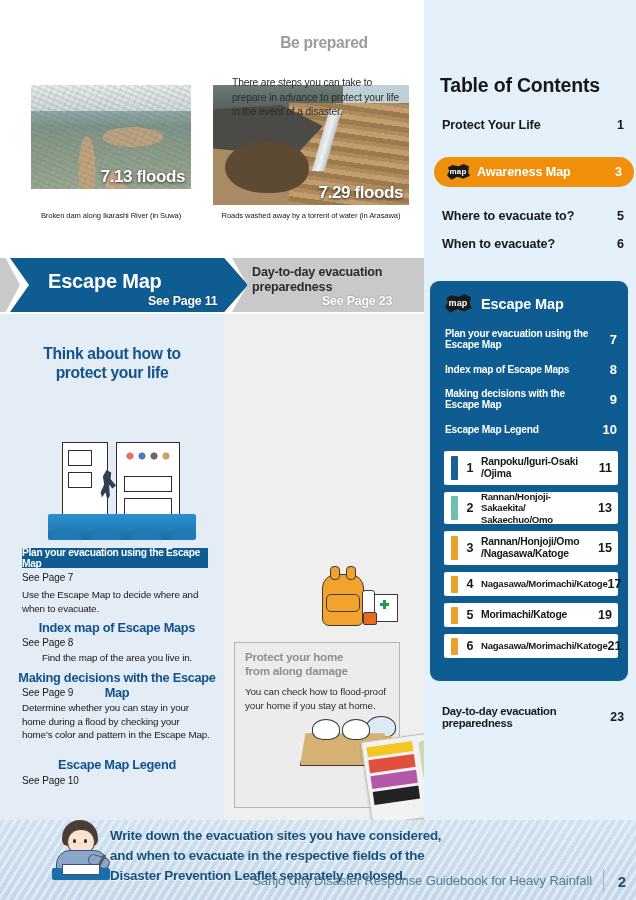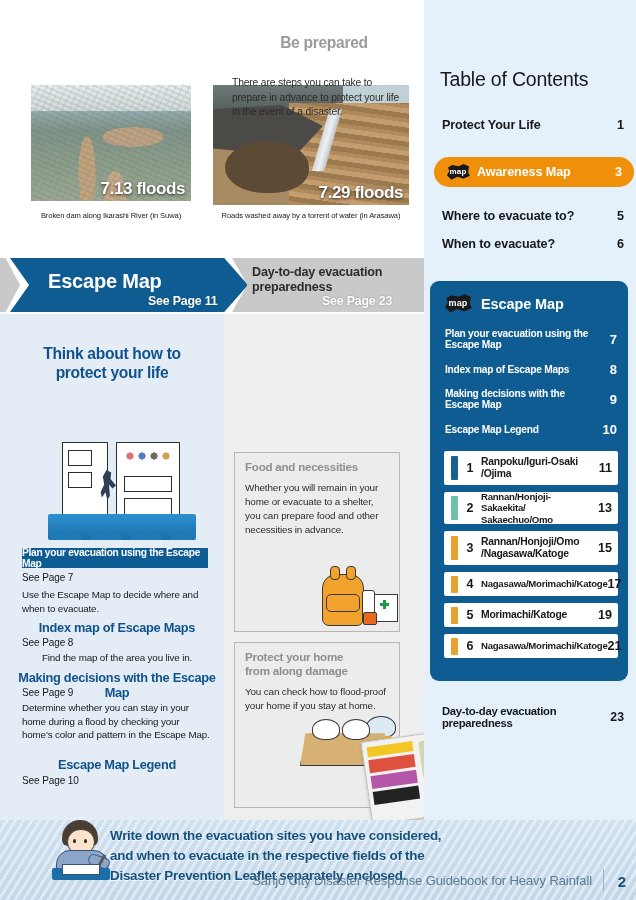--- a/index.html
+++ b/index.html
@@ -10,22 +10,22 @@
     overflow:hidden;position:relative;
   }
   .page{position:absolute;inset:0;width:636px;height:900px;overflow:hidden;background:#fff;}
 
   
   .sidebar{
     position:absolute;left:424px;top:0;width:212px;height:900px;
     background:#e4f1fb;
   }
   .toc-title{
-    position:absolute;left:16px;top:68px;
-    font-size:19.5px;font-weight:normal;color:#16181a;letter-spacing:-.2px;
+    position:absolute;left:16px;top:74px;
+    font-size:19.5px;font-weight:bold;color:#16181a;letter-spacing:-.2px;
   }
   .toc-row{
     position:absolute;left:18px;width:182px;height:26px;
     display:flex;align-items:center;
   }
   .toc-row .lbl{font-size:12.6px;font-weight:bold;color:#16181a;flex:1;letter-spacing:-.1px;}
   .toc-row .pg{font-size:12.6px;font-weight:bold;color:#16181a;width:16px;text-align:right;}
   .toc-row.hl{
     left:10px;width:200px;height:30px;background:#f0900a;border-radius:15px;
     padding:0 12px;box-sizing:border-box;
@@ -81,21 +81,21 @@
   .photo{position:absolute;overflow:hidden;}
   .photo .cap-in{
     position:absolute;right:6px;bottom:2px;
     font-size:17px;font-weight:bold;color:#fff;
     text-shadow:0 1px 3px rgba(0,0,0,.75);letter-spacing:-.4px;
   }
   .photo-cap{
     position:absolute;font-size:7.6px;color:#16181a;text-align:center;letter-spacing:-.1px;
   }
   
-  #ph1{left:31px;top:85px;width:160px;height:116px;
+  #ph1{left:31px;top:85px;width:160px;height:104px;
     background:
       linear-gradient(#cfd9dd 0%,#b9c6cc 14%,#93a9ad 24%,#7e9389 40%,#8a9b8a 62%,#9aa894 100%);
   }
   #ph1 .riv{
     position:absolute;left:-6px;top:18px;width:180px;height:105px;
     background:
       radial-gradient(ellipse 14px 60px at 62px 70px,#c2a37e 0 60%,transparent 62%),
       radial-gradient(ellipse 50px 16px at 108px 34px,#bfa183 0 60%,transparent 62%),
       radial-gradient(ellipse 18px 44px at 90px 95px,#c6a986 0 60%,transparent 62%);
   }
@@ -377,24 +377,20 @@
     <div class="body-sm" style="left:22px;top:387px;width:190px;">Determine whether you can stay in your home during a flood by checking your home's color and pattern in the Escape Map.</div>
 
     <div class="sub-h" style="left:22px;top:443px;width:190px;text-align:center;">Escape Map Legend</div>
     <div class="seep-sm" style="left:22px;top:461px;width:186px;">See Page 10</div>
   </div>
 
   <div class="col-mid"></div>
   <div class="h-mid">Be prepared</div>
   <div class="p-mid">There are steps you can take to prepare in advance to protect your life in the event of a disaster.</div>
 
-  <div class="mid-box" style="top:452px;height:180px;">
-    <div class="bh">Food and necessities</div>
-    <div class="bp" style="top:28px;">Whether you will remain in your home or evacuate to a shelter, you can prepare food and other necessities in advance.</div>
-  </div>
   <div class="pack">
     <div class="bag"></div>
     <div class="strap"></div>
     <div class="strap2"></div>
     <div class="flap"></div>
     <div class="bot"></div>
     <div class="box"></div>
     <div class="cross"></div>
     <div class="can"></div>
   </div>

